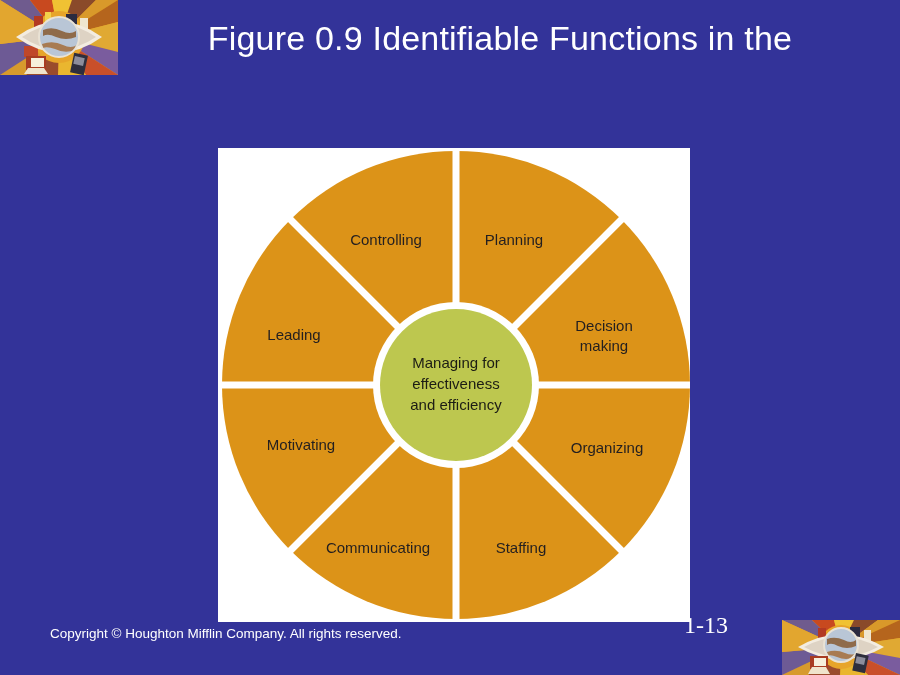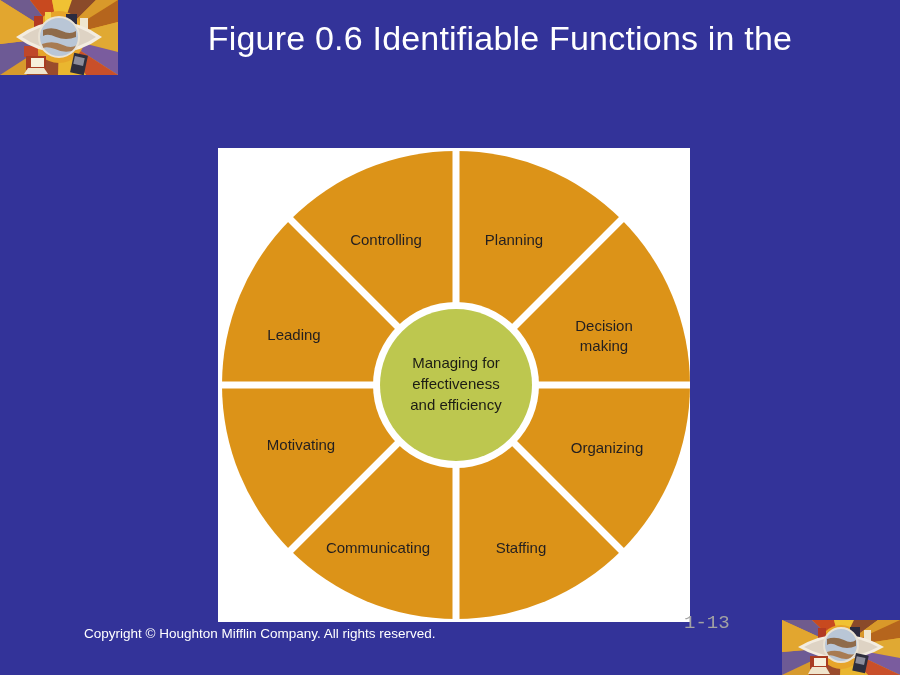--- a/index.html
+++ b/index.html
@@ -74,36 +74,35 @@
   }
 
   
   .copyright {
     position: absolute;
     left: 50px;
     top: 626px;
     color: #ffffff;
     font-size: 13.5px;
     white-space: nowrap;
-    margin-left: 34px;
   }
   .page-number {
     position: absolute;
     left: 684px;
     top: 612px;
-    color: #a3a3a3;
-    font-family: Liberation Mono, monospace;
-    font-size: 19px;
+    color: #ffffff;
+    font-family: Liberation Serif, serif;
+    font-size: 24px;
   }
 </style>
 </head>
 <body>
 
 <div class="slide-title">
-  <div>Figure 0.6  Identifiable Functions in the</div>
+  <div>Figure 0.9  Identifiable Functions in the</div>
 </div>
 
 <div class="logo logo-tl">
   <svg viewBox="0 0 118 75" preserveAspectRatio="none">
     <rect x="0" y="0" width="118" height="75" fill="#e8a020"></rect>
 
     <polygon points="59,37 0,0 30,0" fill="#6f5b8e"></polygon>
     <polygon points="59,37 30,0 52,0" fill="#c8491f"></polygon>
     <polygon points="59,37 52,0 72,0" fill="#f0c233"></polygon>
     <polygon points="59,37 72,0 96,0" fill="#8a4a2a"></polygon>

